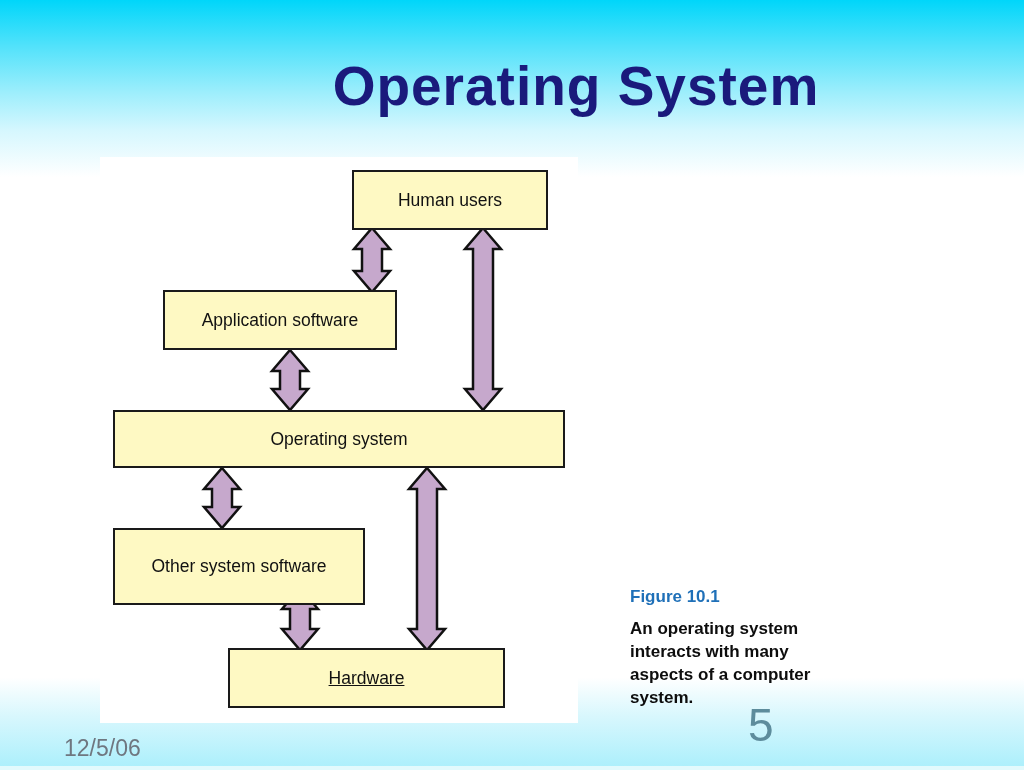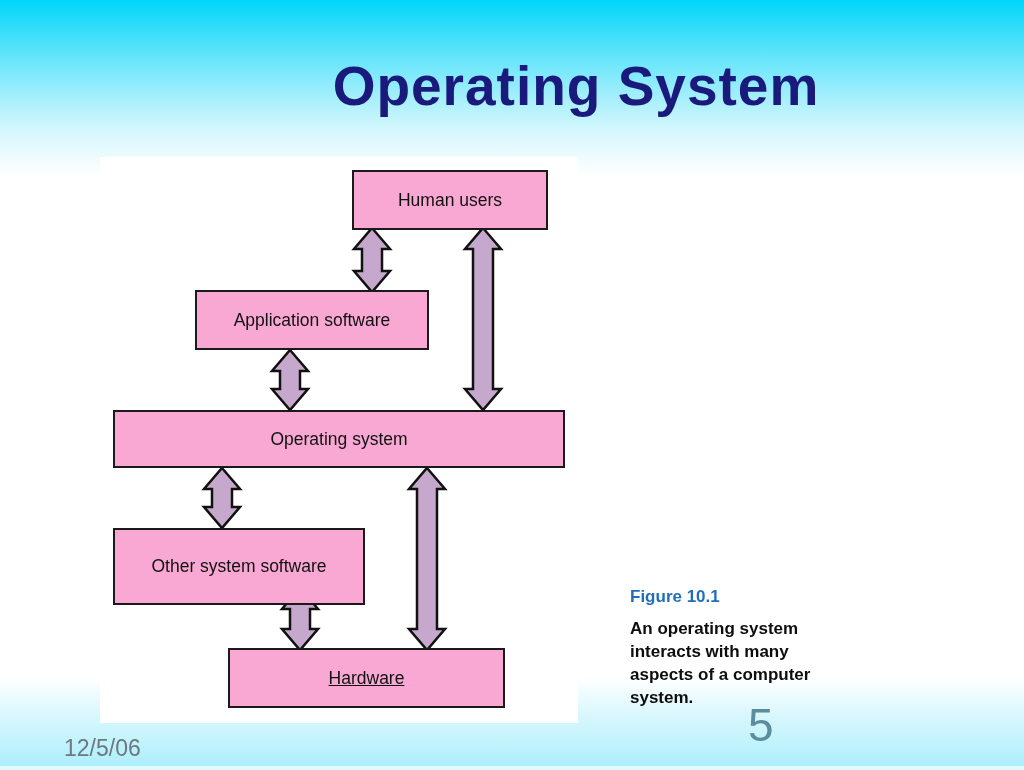--- a/index.html
+++ b/index.html
@@ -15,25 +15,25 @@
     text-align:center;font-size:55px;font-weight:bold;letter-spacing:1px;
     color:#1a1a7c;
   }
   .diagram-panel{
     position:absolute;left:100px;top:157px;width:478px;height:566px;
     background:#ffffff;
   }
   .arrow-layer{position:absolute;left:0;top:0;}
   .dbox{
     position:absolute;display:flex;align-items:center;justify-content:center;
-    background:#f9a8d4;border:2px solid #1a1a1a;box-sizing:border-box;
+    background:#fef9c3;border:2px solid #1a1a1a;box-sizing:border-box;
     font-size:17.5px;color:#111;
   }
   .box-human{left:252px;top:13px;width:196px;height:60px;}
-  .box-app{left:63px;top:133px;width:234px;height:60px;margin-left:32px;}
+  .box-app{left:63px;top:133px;width:234px;height:60px;}
   .box-os{left:13px;top:253px;width:452px;height:58px;}
   .box-other{left:13px;top:371px;width:252px;height:77px;justify-content:center;}
   .box-hw{left:128px;top:491px;width:277px;height:60px;text-decoration:underline;}
   .figure-caption{
     position:absolute;left:630px;top:585px;width:205px;
     font-size:17px;font-weight:bold;line-height:23px;color:#0d0d0d;
   }
   .figure-label{color:#1f70b8;margin-bottom:9px;}
   .slide-date{
     position:absolute;left:64px;top:735px;

